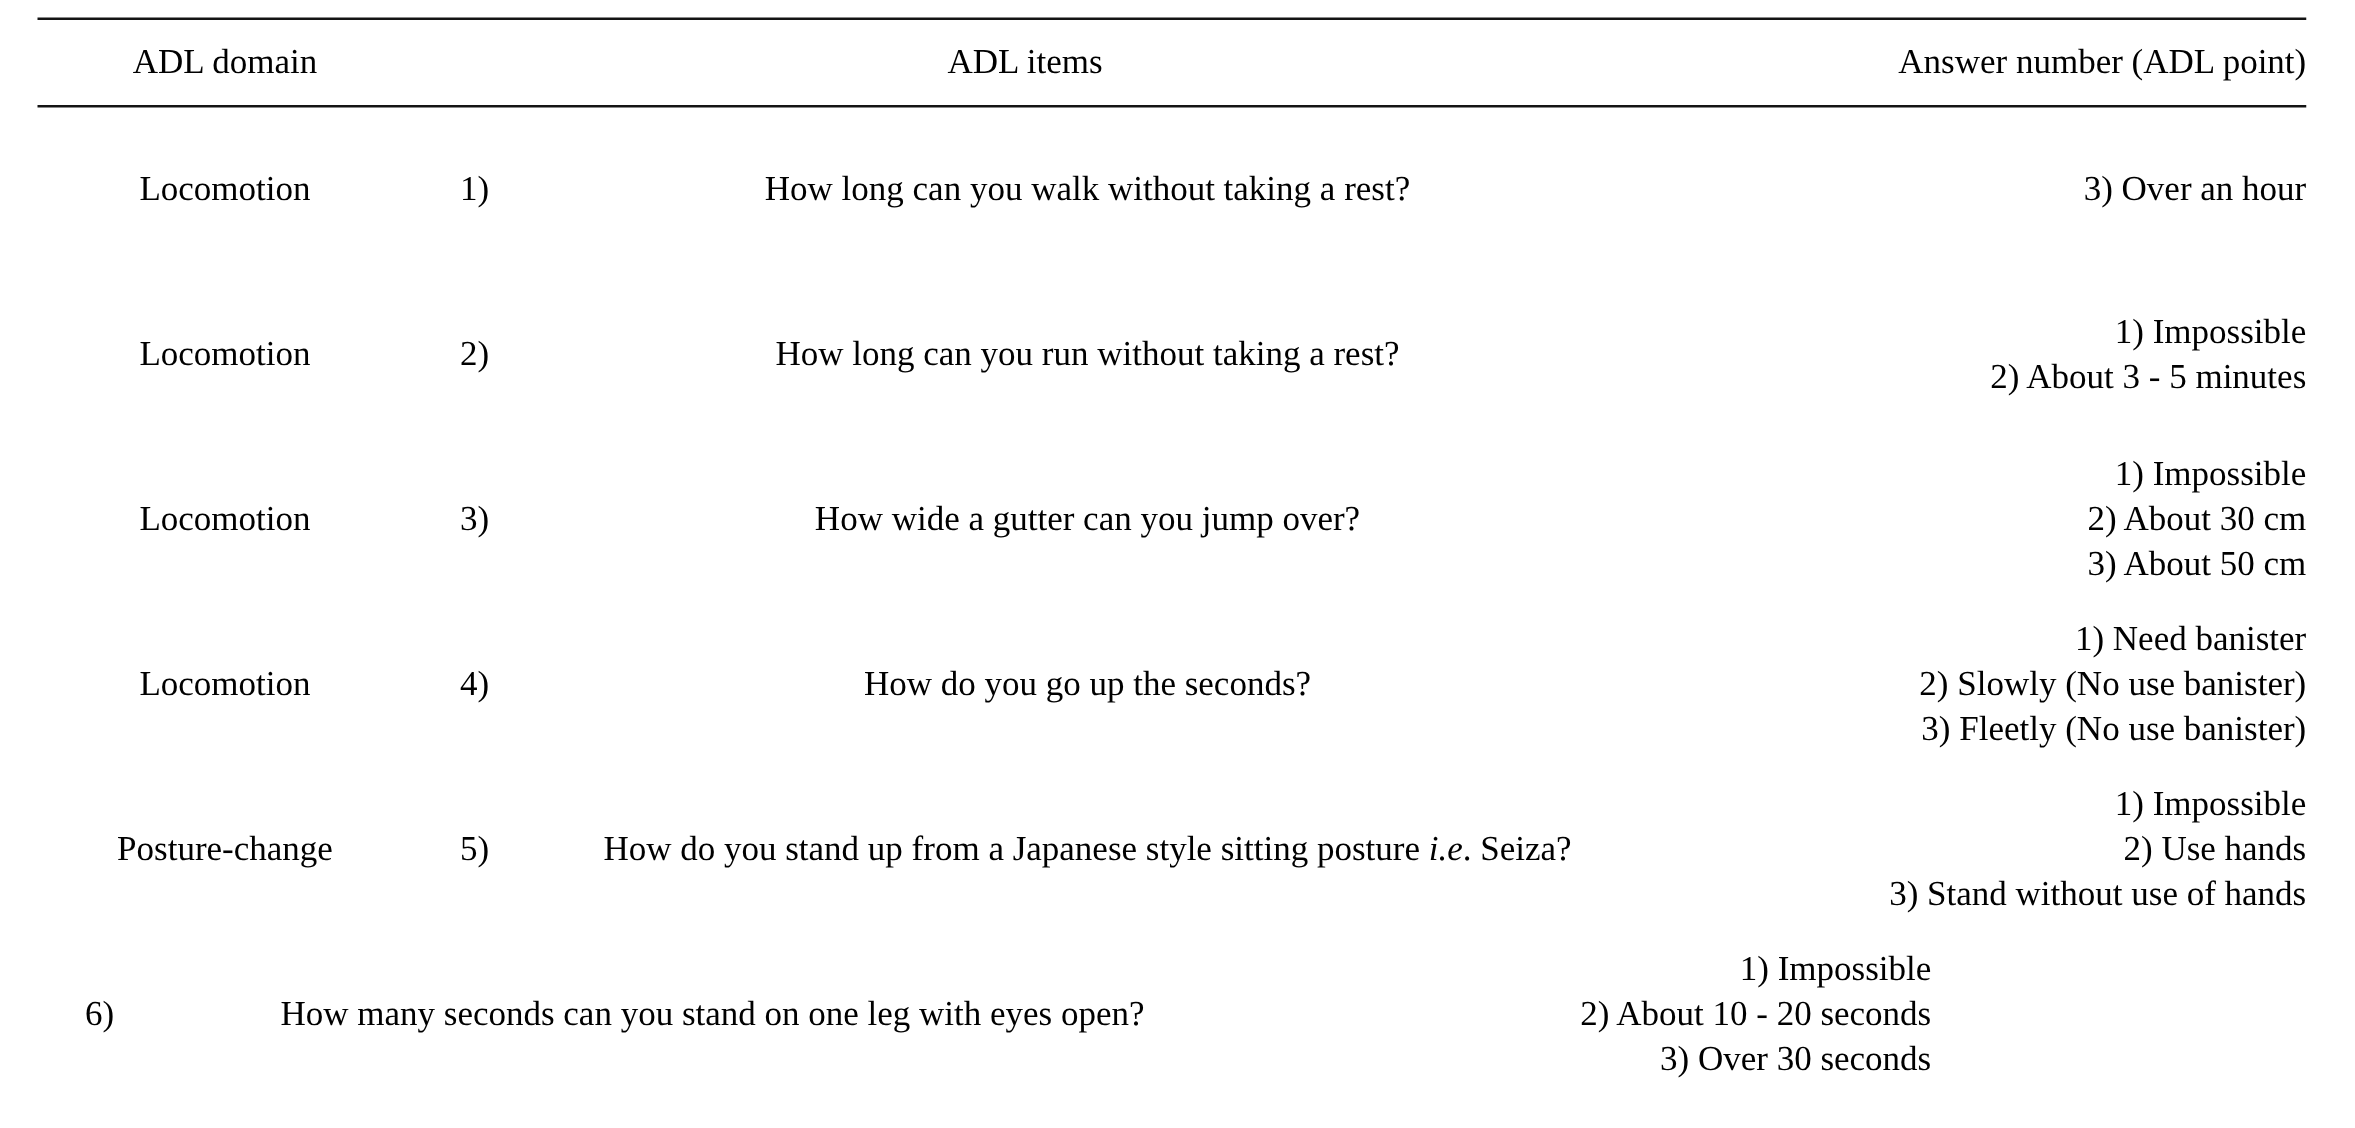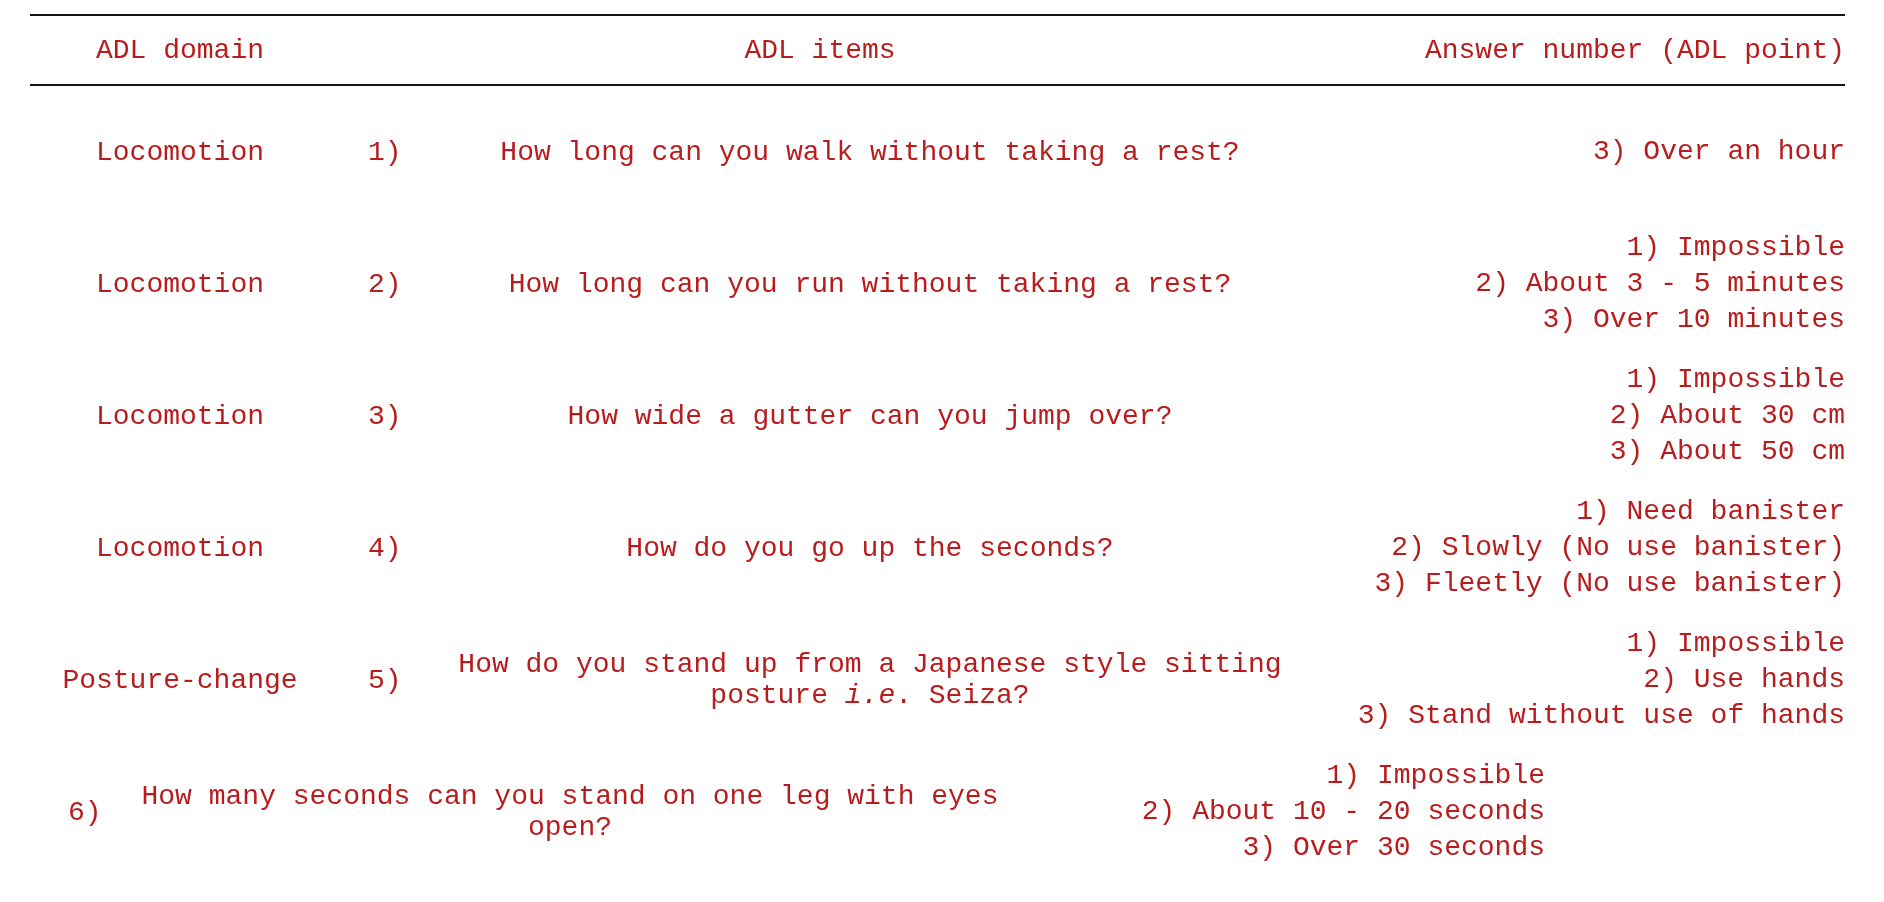--- a/index.html
+++ b/index.html
@@ -5,22 +5,22 @@
   html, body {
     margin: 0;
     padding: 0;
     background: #ffffff;
   }
   .page {
     position: relative;
     width: 1884px;
     height: 902px;
     background: #ffffff;
-    color: #b91c1c;
-    font-family: Liberation Mono, monospace;
+    color: #000000;
+    font-family: Liberation Serif, serif;
     font-size: 28px;
     overflow: hidden;
   }
   .table {
     position: absolute;
     left: 30px;
     top: 0;
     width: 1815px;
   }
   .rule {
@@ -72,21 +72,20 @@
       </div>
     </div>
 
     <div class="row">
       <div class="cell col-domain">Locomotion</div>
       <div class="cell col-num">2)</div>
       <div class="cell col-question"><span>How long can you run without taking a rest?</span><span class="it"></span><span></span></div>
       <div class="cell col-answer">
         <div class="ans">1) Impossible</div>
         <div class="ans">2) About 3 - 5 minutes</div>
-        <div class="ans">3) Over 10 minutes</div>
       </div>
     </div>
 
     <div class="row">
       <div class="cell col-domain">Locomotion</div>
       <div class="cell col-num">3)</div>
       <div class="cell col-question"><span>How wide a gutter can you jump over?</span><span class="it"></span><span></span></div>
       <div class="cell col-answer">
         <div class="ans">1) Impossible</div>
         <div class="ans">2) About 30 cm</div>

